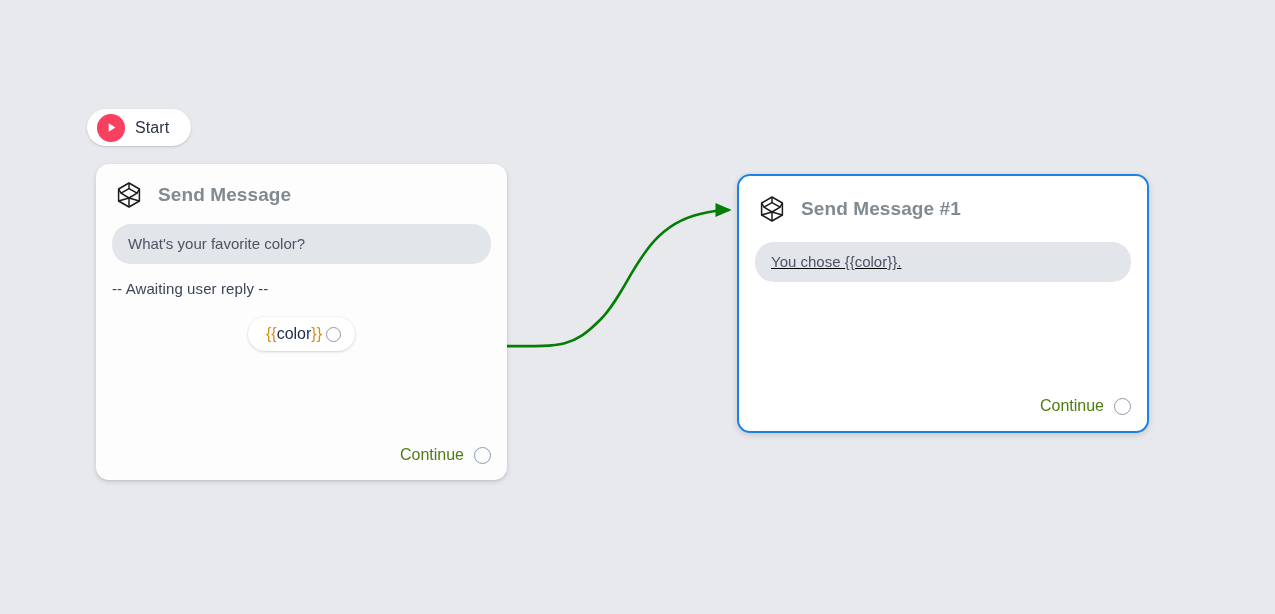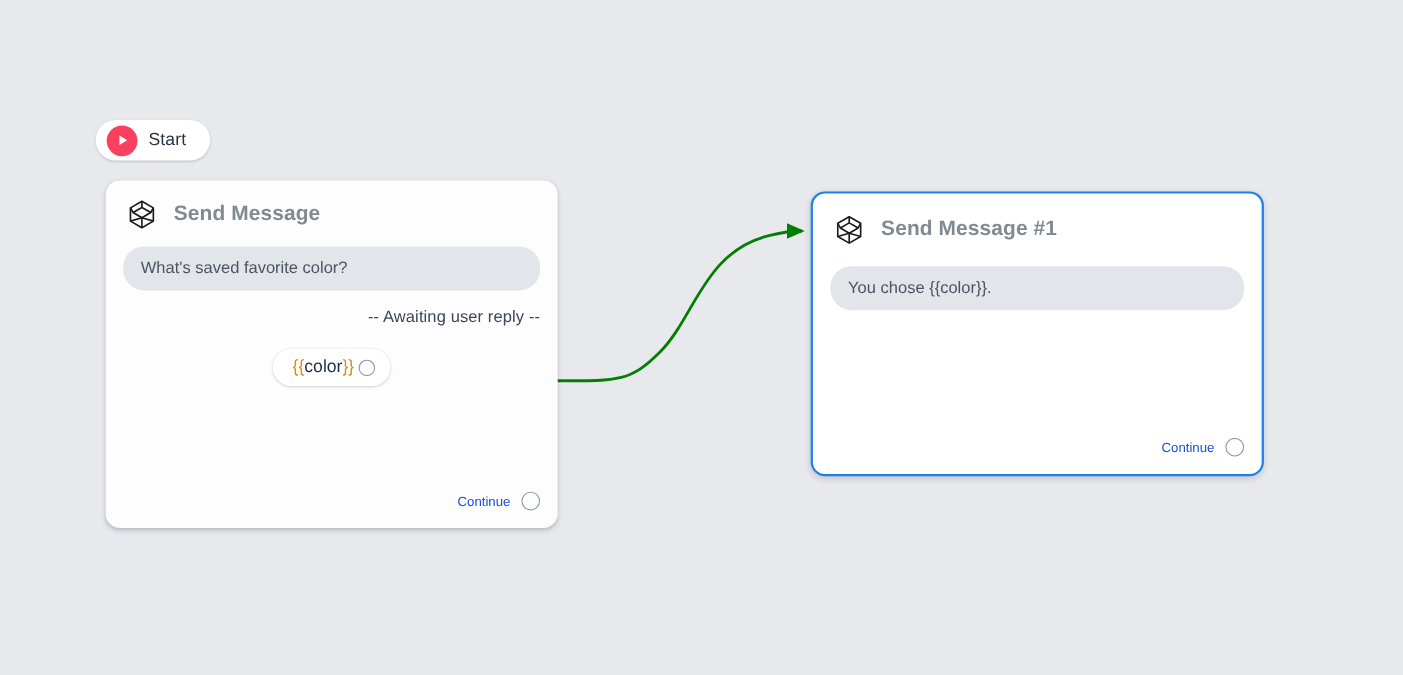--- a/index.html
+++ b/index.html
@@ -116,21 +116,21 @@
   .msg-bubble {
     background: #e2e5e9;
     border-radius: 19px;
     padding: 11px 16px;
     font-size: 15px;
     color: #4a5464;
     line-height: 1.2;
   }
 
   .awaiting-row {
-    text-align: right;
+    text-align: left;
     font-size: 15px;
     color: #3c4656;
     margin-top: 16px;
     letter-spacing: 0.1px;
   }
 
   .saved-row {
     display: flex;
     align-items: center;
     justify-content: flex-end;
@@ -192,22 +192,22 @@
 
   .node-footer {
     display: flex;
     align-items: center;
     justify-content: flex-end;
     gap: 10px;
     padding: 0 16px 16px 16px;
     margin-top: auto;
   }
   .continue-label {
-    font-size: 12px;
-    color: #1d4ed8;
+    font-size: 16px;
+    color: #4d7c0f;
   }
   .port-ring-lg {
     width: 17px;
     height: 17px;
     border-radius: 50%;
     border: 1.9px solid #8d99ab;
     background: transparent;
     flex: none;
     box-sizing: border-box;
   }
@@ -219,21 +219,21 @@
     width: 411px;
     height: 316px;
   }
   #node-send-message-1 {
     left: 737px;
     top: 174px;
     width: 412px;
     height: 259px;
   }
   #node-send-message-1 .node-header { padding-top: 18px; }
-  #node-send-message-1 .node-body { padding-top: 12px; }
+  #node-send-message-1 .node-body { padding-top: 12px; text-decoration: underline; }
 </style>
 </head>
 <body>
 
 <div id="canvas">
 
   <svg id="edges" viewBox="0 0 1275 614" width="1275" height="614">
     <defs>
       <marker id="arrowhead" markerWidth="7" markerHeight="7" refX="5.2" refY="3.1" orient="auto" markerUnits="strokeWidth">
         <path d="M0,0.4 L6.2,3.1 L0,5.8 Z" fill="#047d04"></path>
@@ -265,21 +265,21 @@
             <line x1="15" y1="27" x2="15" y2="18"></line>
             <line x1="25.4" y1="21" x2="15" y2="18"></line>
             <line x1="4.6" y1="21" x2="15" y2="18"></line>
           </g>
         </svg>
       </span>
       <span class="node-title">Send Message</span>
     </div>
 
     <div class="node-body">
-      <div class="msg-bubble">What's saved favorite color?</div>
+      <div class="msg-bubble">What's your favorite color?</div>
 
       <div class="awaiting-row">-- Awaiting user reply --</div>
 
 
       <div class="var-chip-row">
         <span class="var-chip">
           <span><span class="brace">{{</span><span>color</span><span class="brace">}}</span></span>
           <span class="port-ring"></span>
         </span>
       </div>

